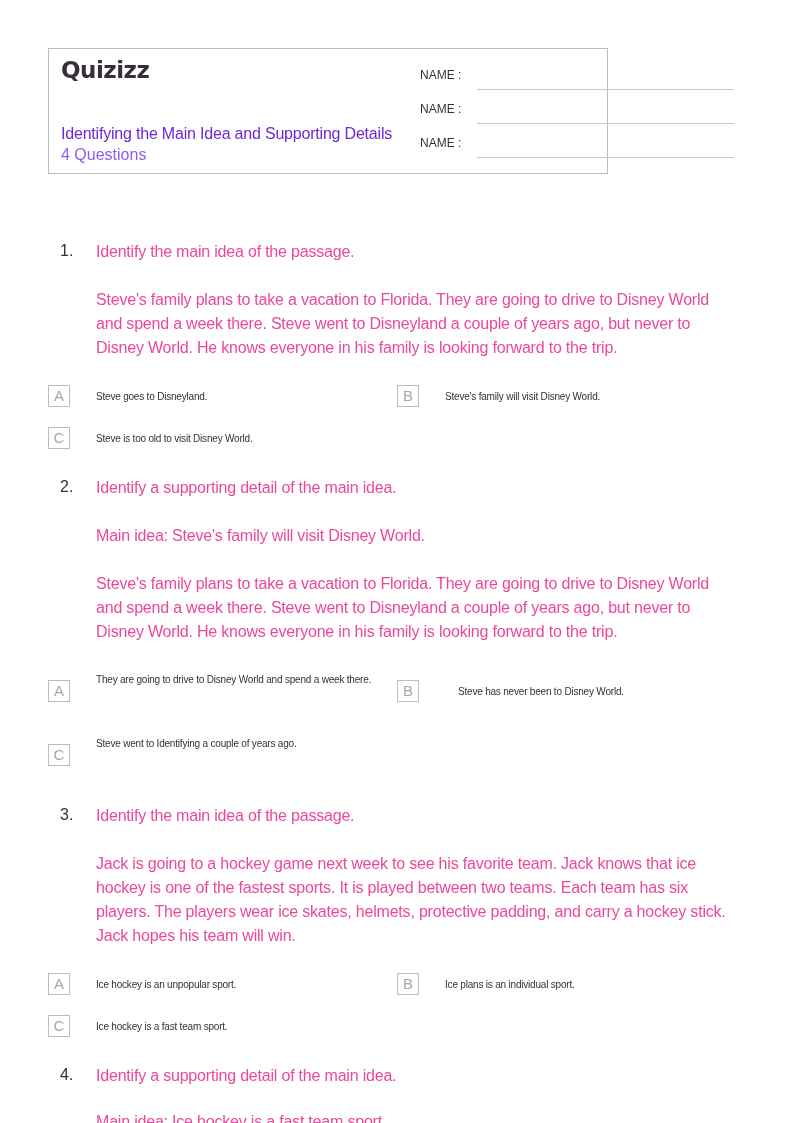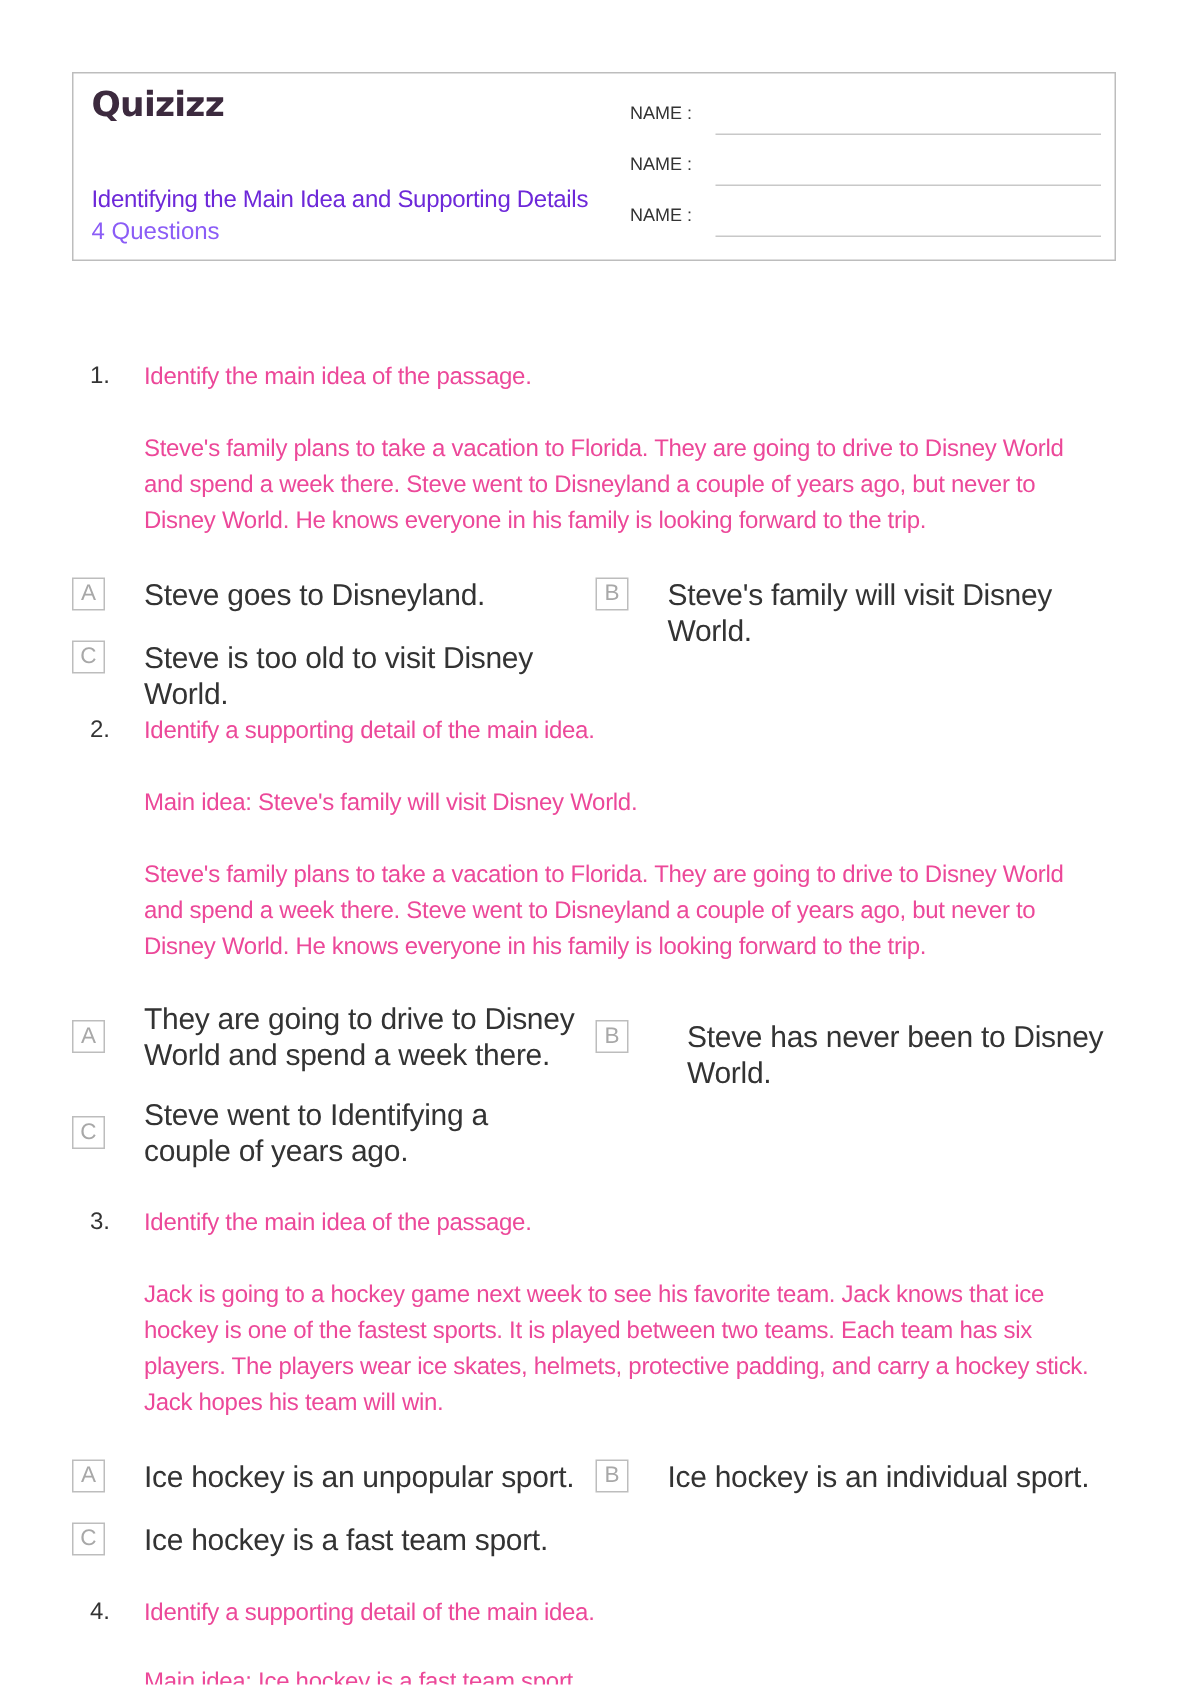--- a/index.html
+++ b/index.html
@@ -7,21 +7,21 @@
       width: 794px;
       height: 1123px;
       position: relative;
       overflow: hidden;
       font-family: "Liberation Sans", "DejaVu Sans", sans-serif;
       color: #333333;
     }
     .header-box {
       position: absolute;
       left: 48px; top: 48px;
-      width: 696px; height: 126px;
+      width: 560px; height: 126px;
       border: 1px solid #bdbdbd;
       box-sizing: border-box;
     }
     .logo {
       position: absolute;
       left: 12px; top: 8px;
       font-family: "DejaVu Sans", sans-serif;
       font-weight: bold;
       font-size: 23px;
       letter-spacing: -0.5px;
@@ -78,21 +78,21 @@
       width: 22px; height: 22px;
       border: 1px solid #bdbdbd;
       box-sizing: border-box;
       font-size: 15px;
       color: #a8a8a8;
       text-align: center;
       line-height: 20px;
     }
     .opt-text {
       position: absolute;
-      font-size: 20px;
+      font-size: 10px;
       line-height: 24px;
       color: #333;
       letter-spacing: -0.2px;
     }
   </style>
 </head>
 <body>
 
 <div class="header-box">
   <div class="logo">Quizizz</div>
@@ -136,19 +136,19 @@
 <div class="opt-box" style="left:48px; top:744px;">C</div>
 <div class="opt-text" style="left:96px; top:732px; width:290px;">Steve went to Identifying a couple of years ago.</div>
 
 <div class="q-num" style="top:806px;">3.</div>
 <div class="text" style="top:804px;">Identify the main idea of the passage.</div>
 <div class="text" style="top:852px;">Jack is going to a hockey game next week to see his favorite team. Jack knows that ice hockey is one of the fastest sports. It is played between two teams. Each team has six players. The players wear ice skates, helmets, protective padding, and carry a hockey stick. Jack hopes his team will win.</div>
 
 <div class="opt-box" style="left:48px; top:973px;">A</div>
 <div class="opt-text" style="left:96px; top:973px; width:290px;">Ice hockey is an unpopular sport.</div>
 <div class="opt-box" style="left:397px; top:973px;">B</div>
-<div class="opt-text" style="left:445px; top:973px; width:295px;">Ice hockey is an individual sport.</div>
+<div class="opt-text" style="left:445px; top:973px; width:295px;">Ice plans is an individual sport.</div>
 <div class="opt-box" style="left:48px; top:1015px;">C</div>
 <div class="opt-text" style="left:96px; top:1015px; width:290px;">Ice hockey is a fast team sport.</div>
 
 <div class="q-num" style="top:1066px;">4.</div>
 <div class="text" style="top:1064px;">Identify a supporting detail of the main idea.</div>
 <div class="text" style="top:1110px;">Main idea: Ice hockey is a fast team sport.</div>
 
 </body></html>

